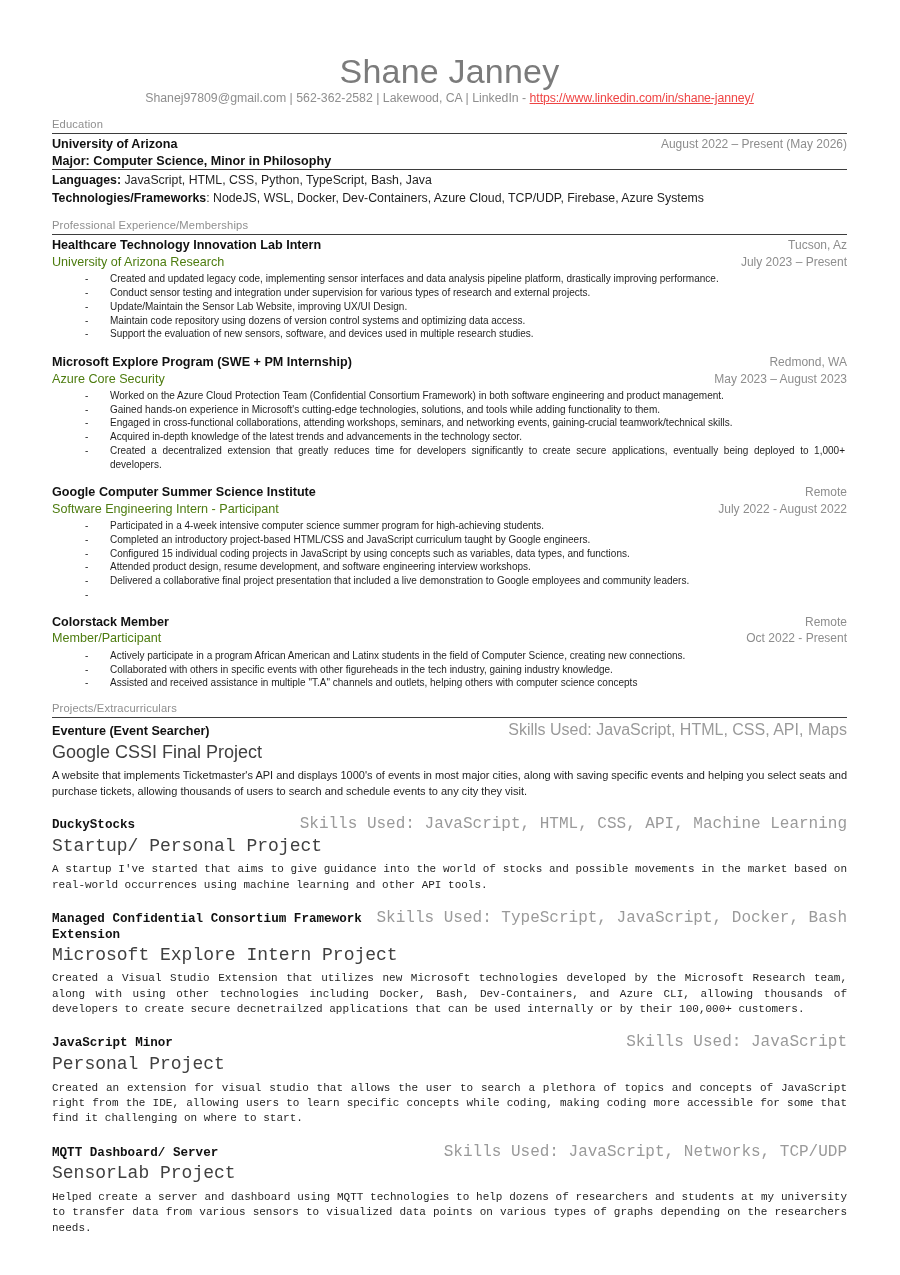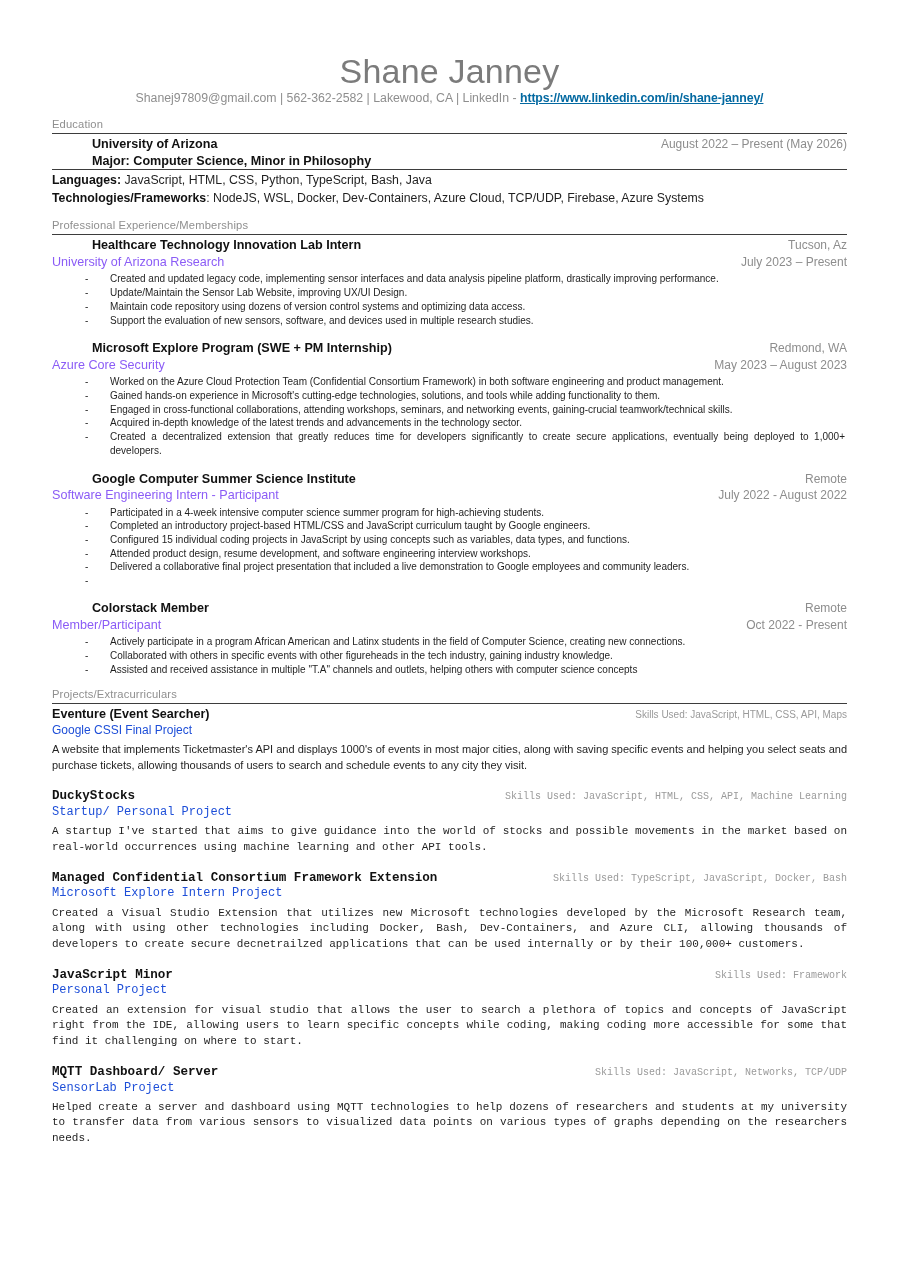--- a/index.html
+++ b/index.html
@@ -30,23 +30,23 @@
     margin: 8px 0 1px 0;
   }
   .contact {
     text-align: center;
     font-size: 12.3px;
     color: #8e8e8e;
     line-height: 1.25;
     white-space: nowrap;
   }
   .contact .link {
-    color: #0369a1;
+    color: #ef4444;
     text-decoration: underline;
-    font-weight: 700;
+    font-weight: 400;
     letter-spacing: -0.1px;
   }
 
   
   .sec-head {
     font-size: 11.2px;
     color: #8f8f8f;
     letter-spacing: 0.15px;
     margin-top: 12px;
     margin-bottom: 3px;
@@ -60,22 +60,22 @@
 
   
   .row {
     display: flex;
     justify-content: space-between;
     align-items: baseline;
     line-height: 1.3;
   }
   .row .left { font-size: 12.6px; }
   .row .right { font-size: 12px; color: #8d8d8d; white-space: nowrap; padding-left: 14px; }
-  .bold { font-weight: bold; color: #111; margin-left: 40px; }
-  .sub { font-size: 12.4px; color: #8b5cf6; }
+  .bold { font-weight: bold; color: #111; }
+  .sub { font-size: 12.4px; color: #4d7c0f; }
 
   
   ul.bullets { list-style: none; margin: 2px 0 0 0; padding: 0; }
   ul.bullets li {
     position: relative;
     padding-left: 58px;
     font-size: 10px;
     line-height: 1.37;
     color: #1f1f1f;
     text-align: justify;
@@ -91,22 +91,22 @@
   }
   ul.bullets li.empty { height: 13px; }
 
   .entry { margin-top: 1px; }
   .entry + .entry { margin-top: 13px; }
 
   
   .proj { margin-top: 2px; }
   .proj + .proj { margin-top: 15px; font-family: Liberation Mono, monospace; }
   .proj .title { font-size: 12.6px; font-weight: bold; color: #111; }
-  .proj .skills { font-size: 10px; color: #9a9a9a; white-space: nowrap; padding-left: 14px; }
-  .proj .subtitle { font-size: 12px; color: #1d4ed8; line-height: 1.3; }
+  .proj .skills { font-size: 16px; color: #9a9a9a; white-space: nowrap; padding-left: 14px; }
+  .proj .subtitle { font-size: 18px; color: #404040; line-height: 1.3; }
   .proj .desc {
     font-size: 11px;
     line-height: 1.4;
     color: #1f1f1f;
     text-align: justify;
     margin-top: 4px;
   }
   .skills-block { font-size: 12.3px; line-height: 1.42; color: #1f1f1f; }
   .skills-block .k { font-weight: bold; color: #111; }
 </style>
@@ -143,20 +143,21 @@
         <div class="row">
           <div class="left bold">Healthcare Technology Innovation Lab Intern</div>
           <div class="right">Tucson, Az</div>
         </div>
         <div class="row">
           <div class="left sub">University of Arizona Research</div>
           <div class="right">July 2023 – Present</div>
         </div>
         <ul class="bullets">
           <li>Created and updated legacy code, implementing sensor interfaces and data analysis pipeline platform, drastically improving performance.</li>
+          <li>Conduct sensor testing and integration under supervision for various types of research and external projects.</li>
           <li>Update/Maintain the Sensor Lab Website, improving UX/UI Design.</li>
           <li>Maintain code repository using dozens of version control systems and optimizing data access.</li>
           <li>Support the evaluation of new sensors, software, and devices used in multiple research studies.</li>
         </ul>
       </div>
       <div class="entry">
         <div class="row">
           <div class="left bold">Microsoft Explore Program (SWE + PM Internship)</div>
           <div class="right">Redmond, WA</div>
         </div>
@@ -230,21 +231,21 @@
         <div class="row">
           <div class="title">Managed Confidential Consortium Framework Extension</div>
           <div class="skills">Skills Used: TypeScript, JavaScript, Docker, Bash</div>
         </div>
         <div class="subtitle">Microsoft Explore Intern Project</div>
         <div class="desc">Created a Visual Studio Extension that utilizes  new Microsoft technologies developed by the Microsoft Research team, along with using other technologies including Docker, Bash, Dev-Containers, and Azure CLI, allowing thousands of developers to create secure decnetrailzed applications that can be used internally or by their 100,000+ customers.</div>
       </div>
       <div class="proj">
         <div class="row">
           <div class="title">JavaScript Minor</div>
-          <div class="skills">Skills Used: Framework</div>
+          <div class="skills">Skills Used: JavaScript</div>
         </div>
         <div class="subtitle">Personal Project</div>
         <div class="desc">Created an extension for visual studio that allows the user to search a plethora of topics and concepts of JavaScript right from the IDE, allowing users to learn specific concepts while coding, making coding more accessible for some that find it challenging on where to start.</div>
       </div>
       <div class="proj">
         <div class="row">
           <div class="title">MQTT Dashboard/ Server</div>
           <div class="skills">Skills Used: JavaScript, Networks, TCP/UDP</div>
         </div>
         <div class="subtitle">SensorLab Project</div>

